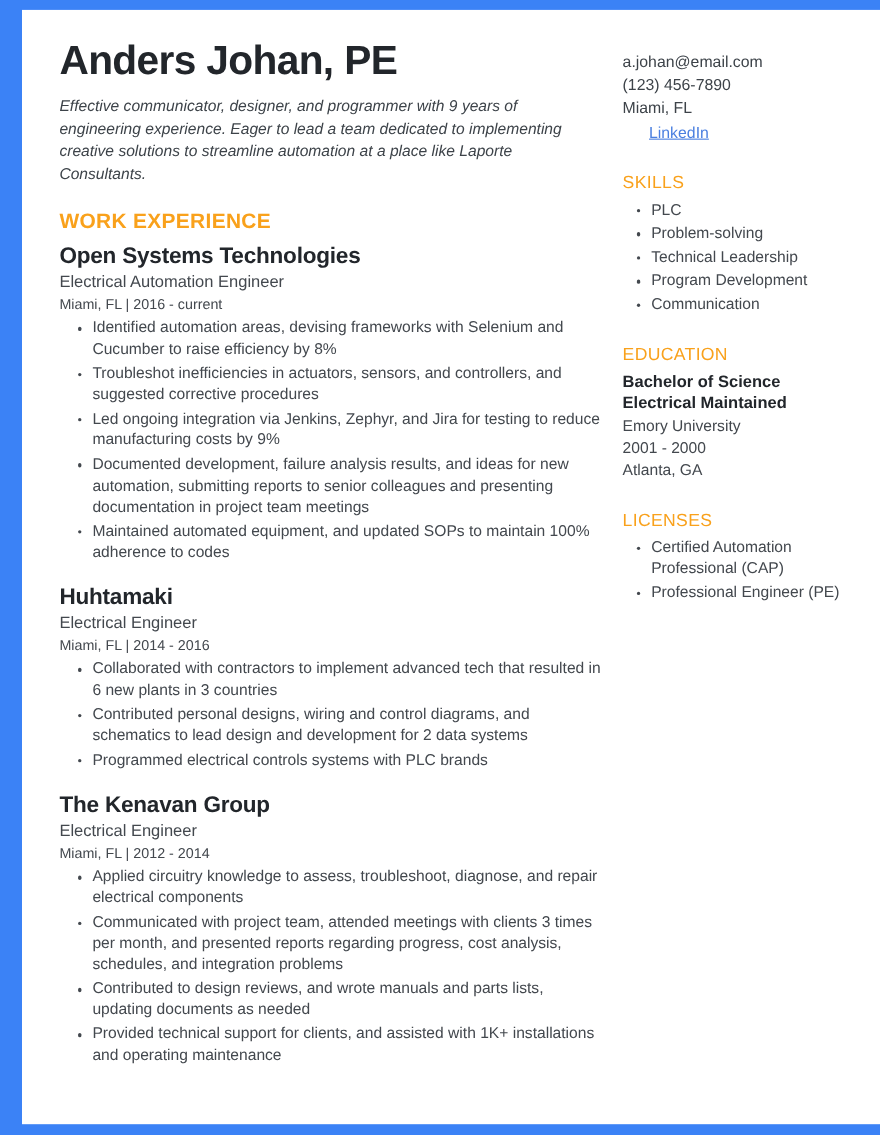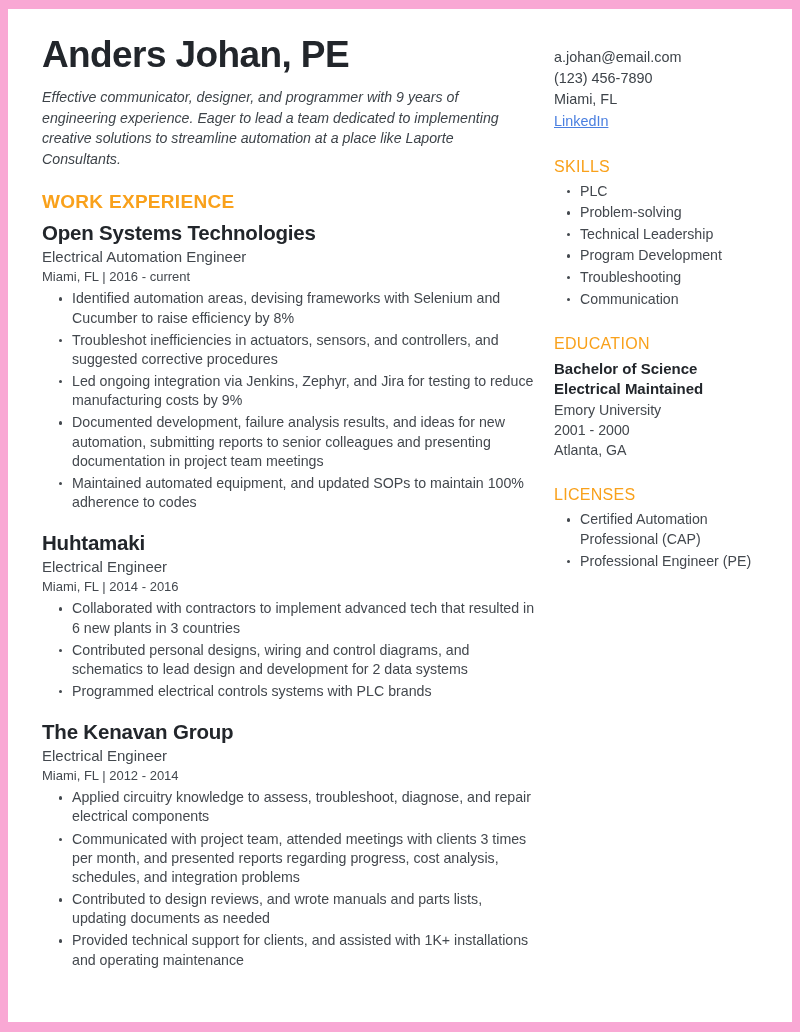--- a/index.html
+++ b/index.html
@@ -13,22 +13,22 @@
 
   body {
     font-family: "Liberation Sans", "DejaVu Sans", sans-serif;
     -webkit-font-smoothing: antialiased;
   }
 
   .page-frame {
     position: relative;
     width: 800px;
     height: 1032px;
-    background: #f9a8d4;
-    padding: 9px 8px 10px 8px;
+    background: #3b82f6;
+    padding: 9px 8px 10px 20px;
   }
 
   .page {
     position: relative;
     width: 784px;
     height: 1013px;
     background: #ffffff;
     overflow: hidden;
   }
 
@@ -137,20 +137,21 @@
     line-height: 1.47;
     color: #3d4349;
   }
 
   .contact-link {
     font-size: 14.4px;
     line-height: 1.47;
     color: #4a7fe0;
     text-decoration: underline;
     display: inline-block;
+    margin-left: 24px;
   }
 
   .side-block { margin-top: 26px; }
 
   .side-heading {
     color: #f9a11b;
     font-size: 16px;
     font-weight: normal;
     letter-spacing: 0.3px;
     margin-bottom: 6px;
@@ -262,21 +263,20 @@
           <a class="contact-link" href="#">LinkedIn</a>
         </div>
 
         <div class="side-block">
           <div class="side-heading">SKILLS</div>
           <ul class="side-bullets">
             <li>PLC</li>
             <li>Problem-solving</li>
             <li>Technical Leadership</li>
             <li>Program Development</li>
-            <li>Troubleshooting</li>
             <li>Communication</li>
           </ul>
         </div>
 
         <div class="side-block">
           <div class="side-heading">EDUCATION</div>
           <div class="edu-degree">Bachelor of Science</div>
           <div class="edu-degree">Electrical Maintained</div>
           <div class="edu-block-spacer"></div>
           <div class="edu-line">Emory University</div>

